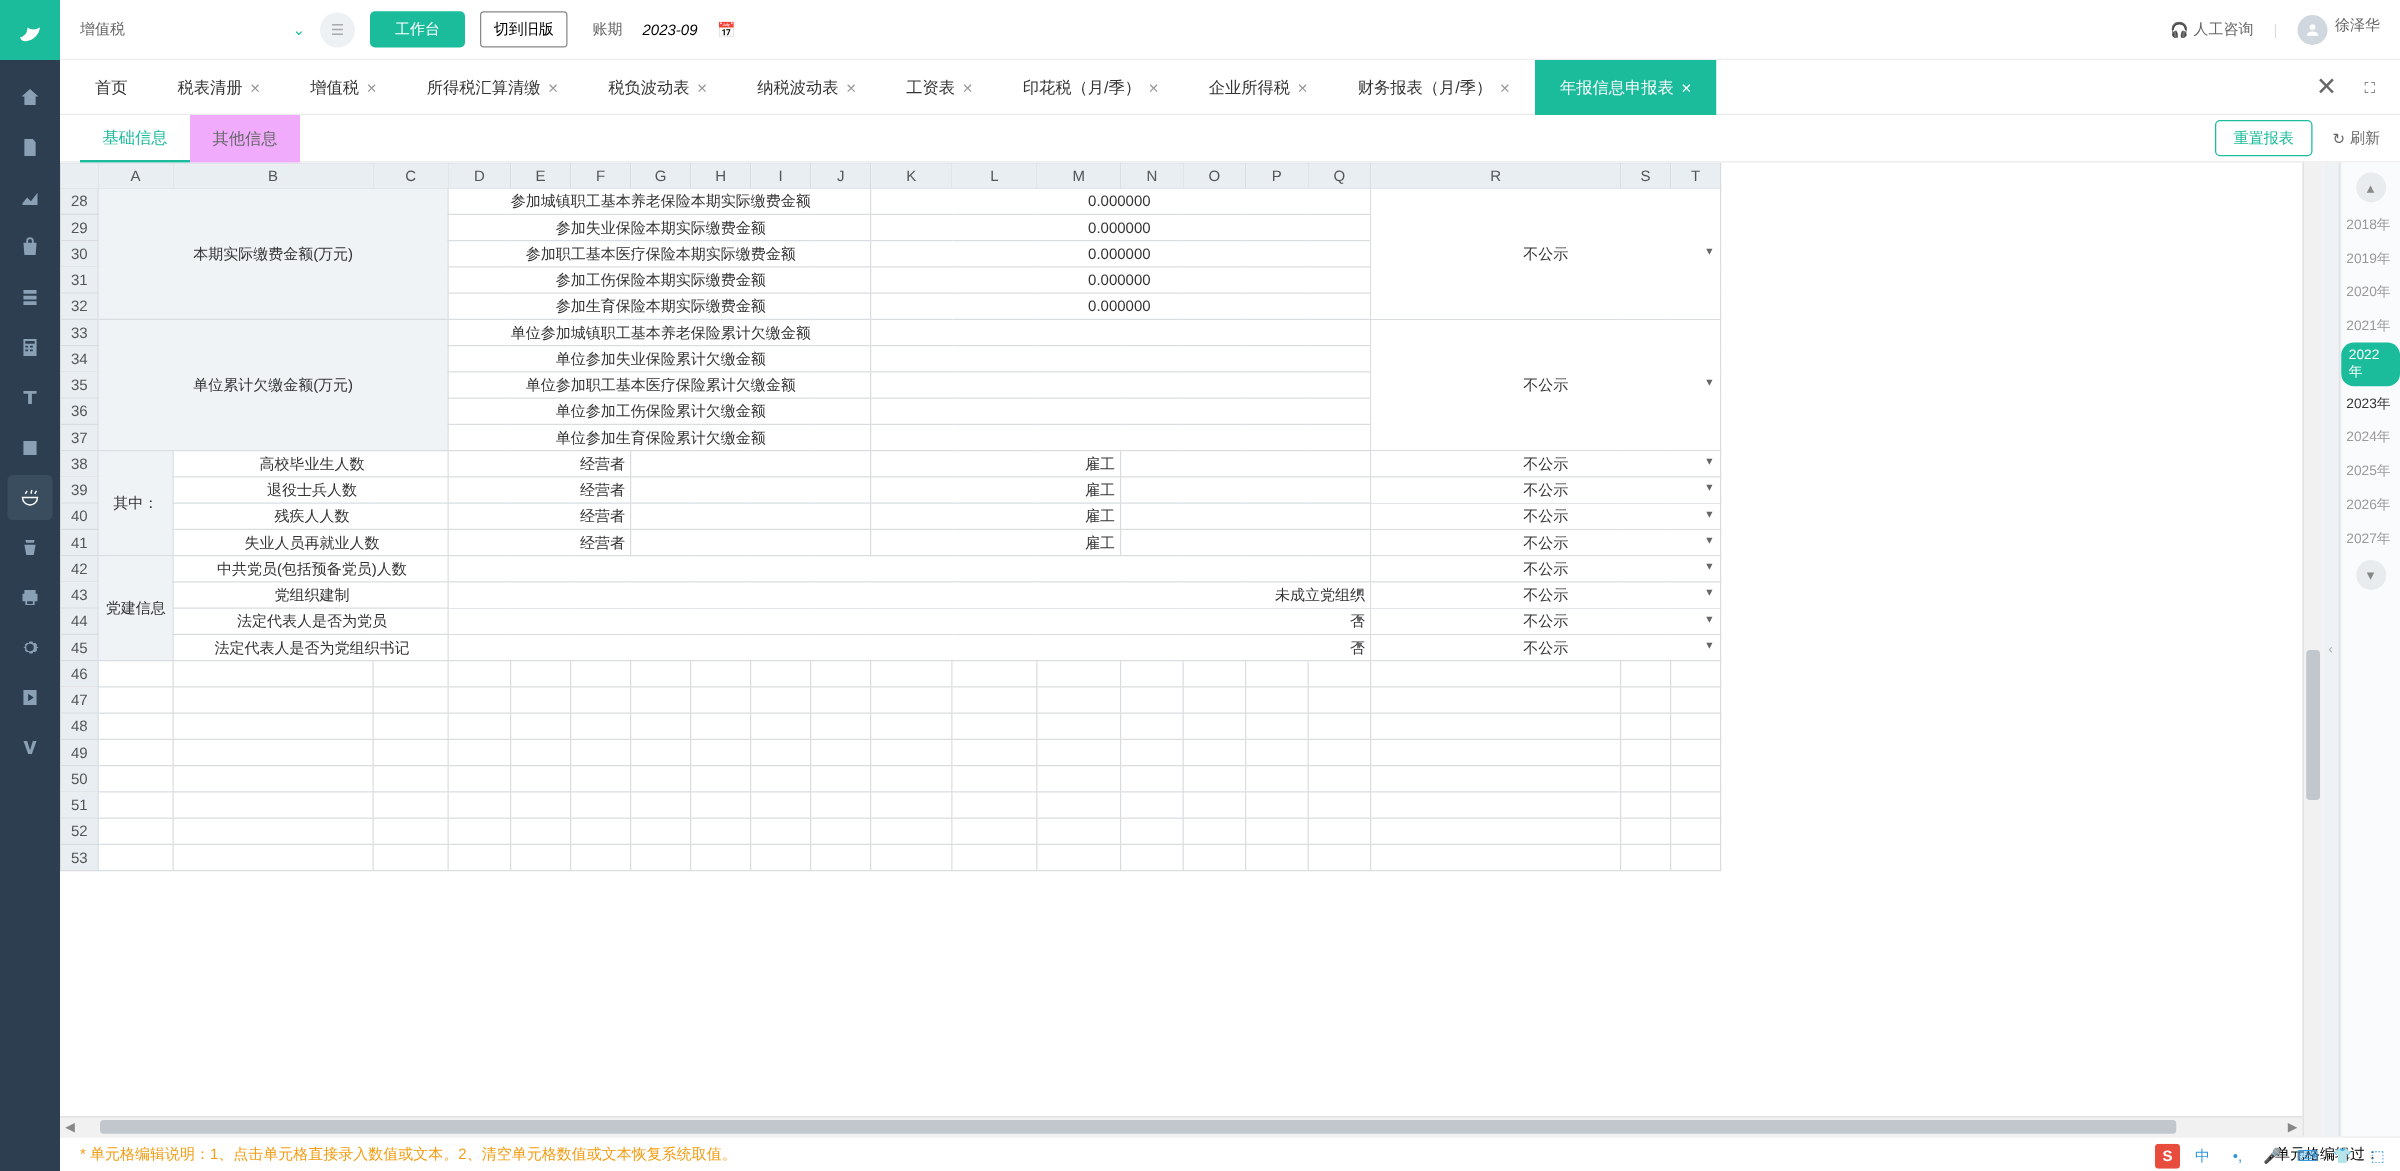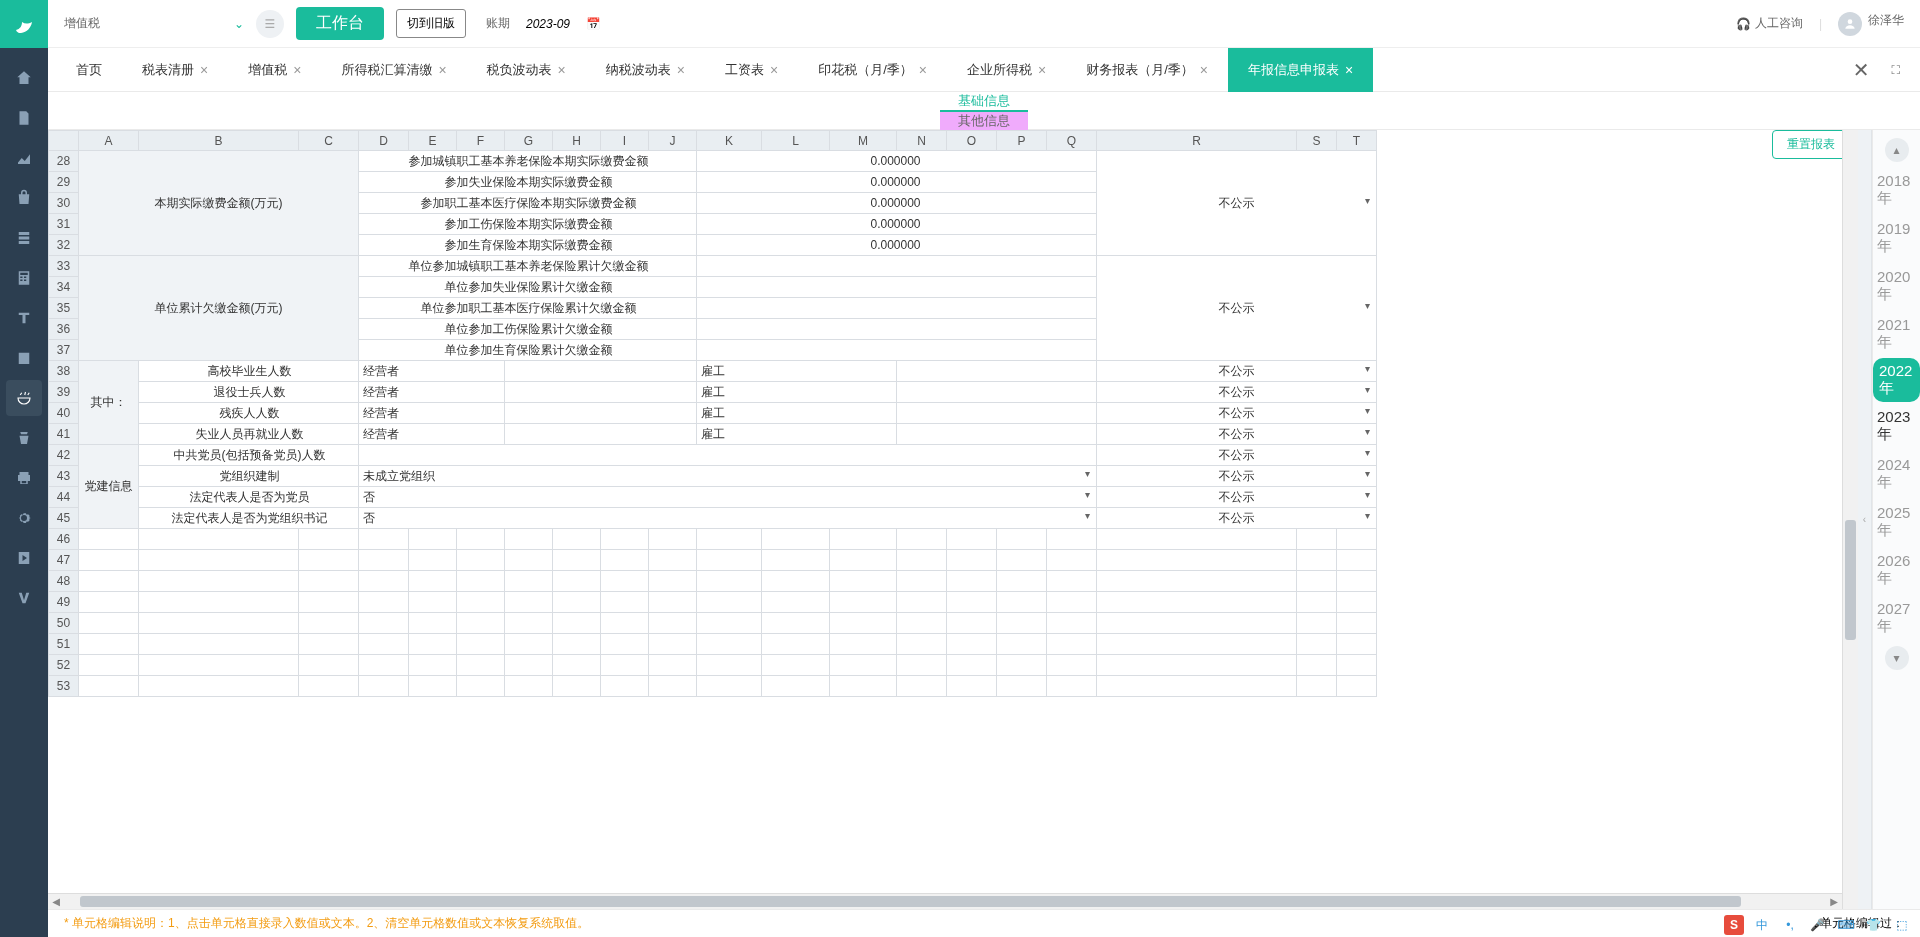--- a/index.html
+++ b/index.html
@@ -10,65 +10,65 @@
 .logo svg { width: 24px; height: 24px; fill: #fff; }
 .nav-icons { display: flex; flex-direction: column; align-items: center; gap: 4px; margin-top: 12px; }
 .nav-icon { width: 36px; height: 36px; display: flex; align-items: center; justify-content: center; cursor: pointer; color: #8aa0b5; border-radius: 4px; }
 .nav-icon.active { background: #3a4d5e; color: #fff; }
 .nav-icon svg { width: 18px; height: 18px; fill: currentColor; }
 .main { flex: 1; display: flex; flex-direction: column; background: #fff; min-width: 0; }
 .topbar { height: 48px; background: #fff; display: flex; align-items: center; padding: 0 16px; border-bottom: 1px solid #eee; gap: 12px; }
 .top-select { display: flex; align-items: center; gap: 8px; color: #666; cursor: pointer; min-width: 180px; }
 .top-select .chev { color: #1abc9c; }
 .icon-btn { width: 28px; height: 28px; border-radius: 50%; background: #eef1f4; display: flex; align-items: center; justify-content: center; cursor: pointer; color: #aaa; }
-.btn-teal { background: #1abc9c; color: #fff; padding: 6px 20px; border-radius: 4px; cursor: pointer; border: none; font-size: 16px; }
+.btn-teal { background: #1abc9c; color: #fff; padding: 6px 20px; border-radius: 4px; cursor: pointer; border: none; font-size: 12px; }
 .btn-outline { border: 1px solid #888; padding: 5px 10px; border-radius: 3px; cursor: pointer; background: #fff; font-size: 12px; }
 .period-label { color: #666; margin-left: 8px; }
 .period-val { color: #000000; margin-left: 4px; font-style: italic; }
 .cal-icon { color: #1abc9c; margin-left: 4px; cursor: pointer; }
 .top-right { margin-left: auto; display: flex; align-items: center; gap: 16px; color: #666; }
 .avatar { width: 24px; height: 24px; border-radius: 50%; background: #d0d7de; display: inline-flex; align-items: center; justify-content: center; }
 .tabs-row { height: 44px; background: #fff; border-bottom: 1px solid #eaeaea; display: flex; align-items: center; padding: 0 8px; gap: 0; }
 .tab { padding: 0 20px; height: 44px; display: flex; align-items: center; gap: 6px; cursor: pointer; color: #333; font-size: 13px; white-space: nowrap; }
 .tab .close { color: #999; font-size: 14px; }
 .tab.active { background: #1abc9c; color: #fff; }
 .tab.active .close { color: #fff; }
 .tabs-right { margin-left: auto; display: flex; align-items: center; gap: 8px; color: #666; padding-right: 8px; }
 .tabs-right .x { font-size: 20px; cursor: pointer; padding: 4px 10px; }
 .expand-icon { cursor: pointer; padding: 4px; }
-.subtab-row { height: 38px; background: #fff; display: flex; align-items: center; padding: 0 16px; border-bottom: 1px solid #eaeaea; flex-direction: column; }
+.subtab-row { height: 38px; background: #fff; display: flex; align-items: center; padding: 0 16px; border-bottom: 1px solid #eaeaea; }
 .subtab { padding: 0 18px; height: 38px; display: flex; align-items: center; cursor: pointer; font-size: 13px; color: #666; }
 .subtab.active { color: #1abc9c; border-bottom: 2px solid #1abc9c; background: #fff; }
 .subtab.inactive { background: #f0abfc; }
 .subtab-right { margin-left: auto; display: flex; align-items: center; gap: 16px; }
 .btn-reset { border: 1px solid #1abc9c; color: #1abc9c; padding: 5px 14px; border-radius: 4px; cursor: pointer; background: #fff; font-size: 12px; }
 .refresh { color: #666; cursor: pointer; display: flex; align-items: center; gap: 4px; }
 .sheet-area { flex: 1; position: relative; display: flex; min-height: 0; }
 .sheet-wrapper { flex: 1; overflow: hidden; position: relative; display: flex; flex-direction: column; }
 .sheet-scroll { flex:1; overflow: hidden; position: relative; }
 table.sheet { border-collapse: collapse; table-layout: fixed; width: 1240px; }
 table.sheet th, table.sheet td { border: 1px solid #d9dde2; height: 21px; font-size: 12px; padding: 0 4px; overflow: hidden; white-space: nowrap; background: #fff; }
 table.sheet thead th { background: #e9eef2; text-align: center; font-weight: normal; color: #555; height: 20px; position: sticky; top: 0; }
 .row-hdr { background: #e9eef2 !important; text-align: center; width: 30px; color: #555; }
 .corner { background: #e9eef2 !important; width: 30px; }
 .label-cell { background: #f0f3f6 !important; text-align: center; }
 .desc-cell { background: #fff; text-align: center; padding-left: 6px !important; }
 .val-cell { text-align: center; padding-right: 6px !important; }
 .dd-cell { text-align: center; position: relative; }
 .dd-cell::after { content: "▾"; position: absolute; right: 6px; color: #666; font-size: 10px; }
-.center { text-align: left; }
+.center { text-align: right; }
 .vscroll { width: 16px; background: #f1f1f1; border-left: 1px solid #ddd; position: relative; }
 .vscroll-thumb { position: absolute; left: 2px; right: 2px; background: #c1c7cd; border-radius: 3px; }
 .hscroll { height: 16px; background: #f1f1f1; border-top: 1px solid #ddd; display: flex; align-items: center; }
 .hscroll-track { flex:1; position: relative; height: 100%; margin: 0 16px; }
 .hscroll-thumb { position: absolute; top: 2px; bottom: 2px; left: 0; width: 96%; background: #c1c7cd; border-radius: 3px; }
 .hscroll-arrow { width: 16px; text-align: center; color: #888; cursor: pointer; font-size: 10px; }
 .year-rail { width: 48px; background: #fafbfc; border-left: 1px solid #eaeaea; display: flex; flex-direction: column; align-items: center; padding-top: 6px; gap: 2px; position: relative; }
 .year-arrow { width: 24px; height: 24px; border-radius: 50%; background: #e8ecef; display: flex; align-items: center; justify-content: center; color: #888; cursor: pointer; margin: 2px 0; }
-.year-item { font-size: 15px; color: #999; padding: 6px 4px; cursor: pointer; border-radius: 10px; }
+.year-item { font-size: 11px; color: #999; padding: 6px 4px; cursor: pointer; border-radius: 10px; }
 .year-item.dark { color: #333; }
 .year-item.active { background: #1abc9c; color: #fff; padding: 4px 6px; }
 .footer { height: 28px; background: #fff; border-top: 1px solid #eaeaea; display: flex; align-items: center; padding: 0 16px; font-size: 12px; }
 .footer-note { color: #f39c12; }
 .footer-right { margin-left: auto; color: #000000; }
 .ime-bar { position: fixed; right: 8px; bottom: 2px; display: flex; align-items: center; gap: 8px; }
 .ime-icon { width: 20px; height: 20px; display: inline-flex; align-items: center; justify-content: center; font-size: 12px; }
 .expand-half { width: 14px; background: #eef2f5; border-right: 1px solid #e0e4e8; cursor: pointer; display:flex; align-items:center; justify-content:center; color:#aaa; font-size:10px; }
 </style>
 </head>

